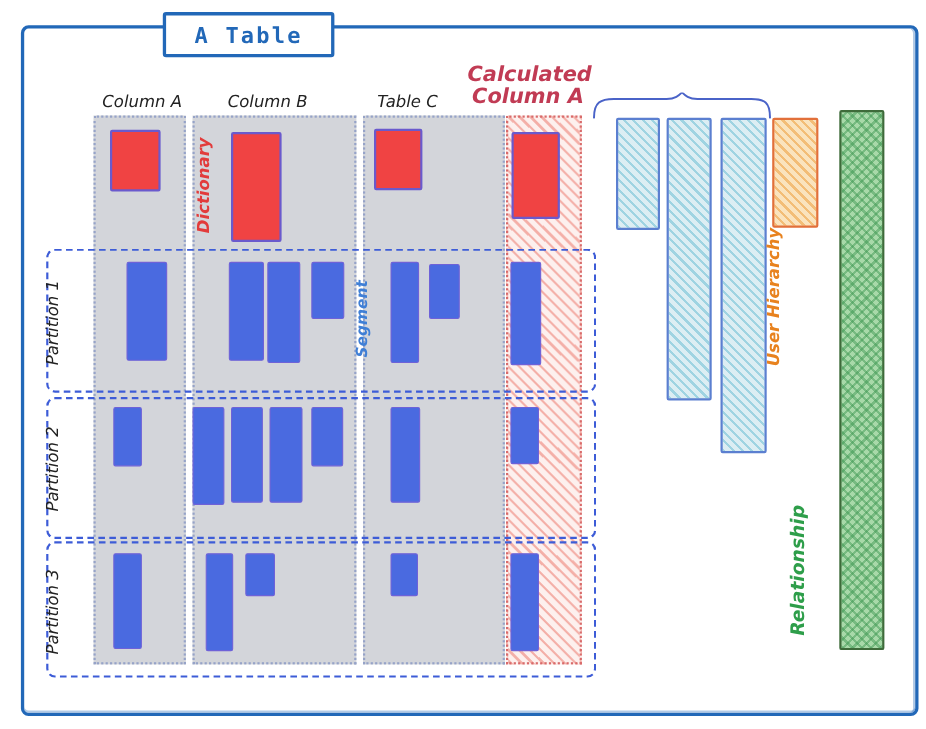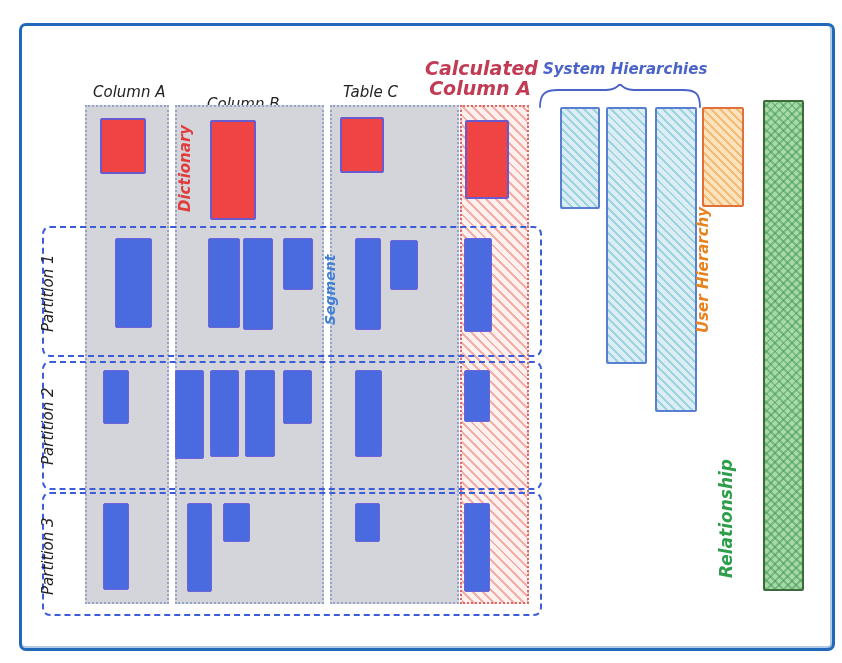--- a/index.html
+++ b/index.html
@@ -84,31 +84,33 @@
     border:2px solid #3e6b3a;
   }
 </style>
 </head>
 <body>
 
 <div class="canvas">
 
   <div class="outer-border"></div>
 
+  <div class="title-box">
+    <span>A Table</span>
+  </div>
 
   <div class="hdr" style="left:93px; top:83px;">Column A</div>
-  <div class="hdr" style="left:207px; top:95px;">Column B</div>
+  <div class="hdr" style="left:207px; top:83px;">Column B</div>
   <div class="hdr" style="left:343px; top:83px;">Table C</div>
 
   <div class="calc-hdr">
     <div>Calculated</div>
     <div>Column A</div>
   </div>
 
-  <div class="sys-hdr">System Hierarchies</div>
   <svg class="brace" width="165" height="24" viewBox="0 0 165 24">
     <path d="M2,23 C2,9 8,6 20,6 L68,6 C76,6 79,3 82,0 C85,3 88,6 96,6 L145,6 C157,6 162,9 162,23" fill="none" stroke="#4a63c8" stroke-width="1.8" stroke-linecap="round"></path>
   </svg>
 
   <div class="col col-a"></div>
   <div class="col col-b"></div>
   <div class="col col-c"></div>
   <div class="col-calc"></div>
 
   <div class="partition-box" style="top:226px; height:127px;"></div>

